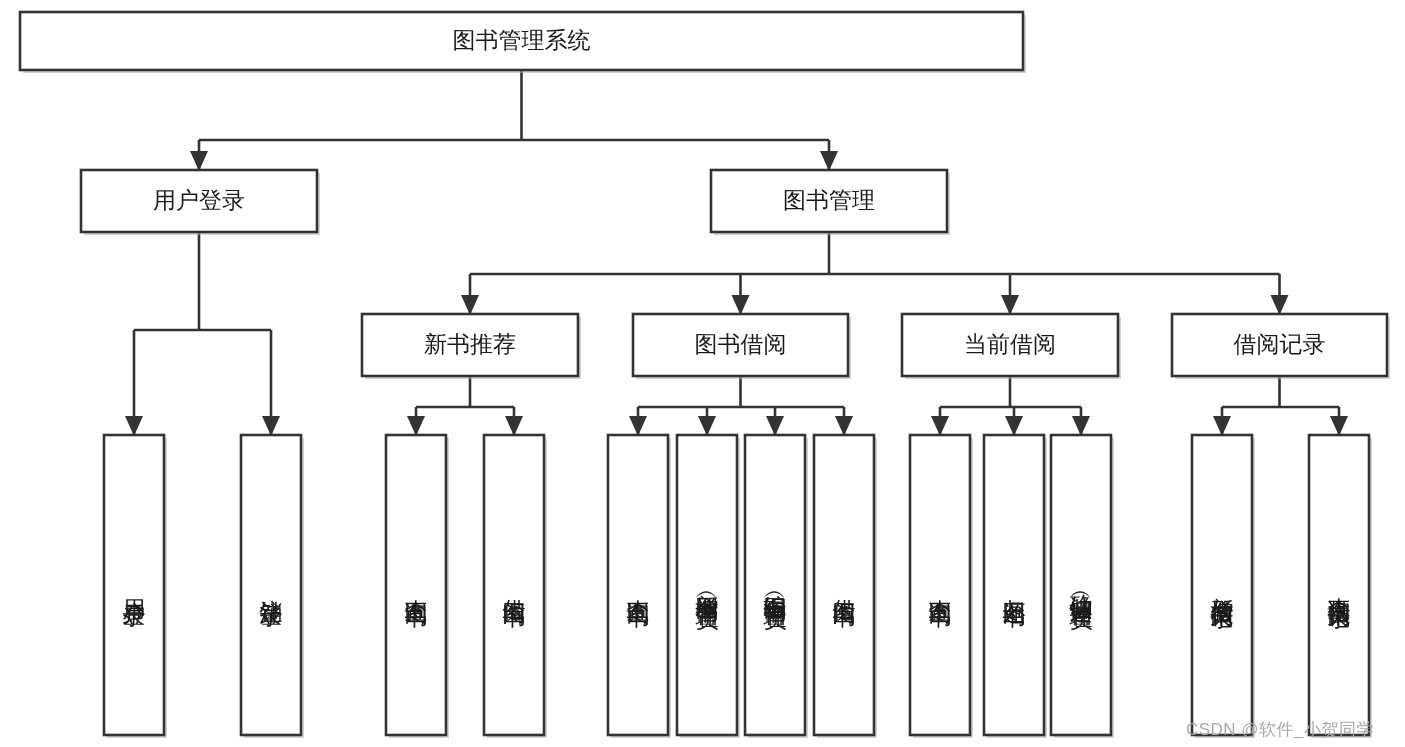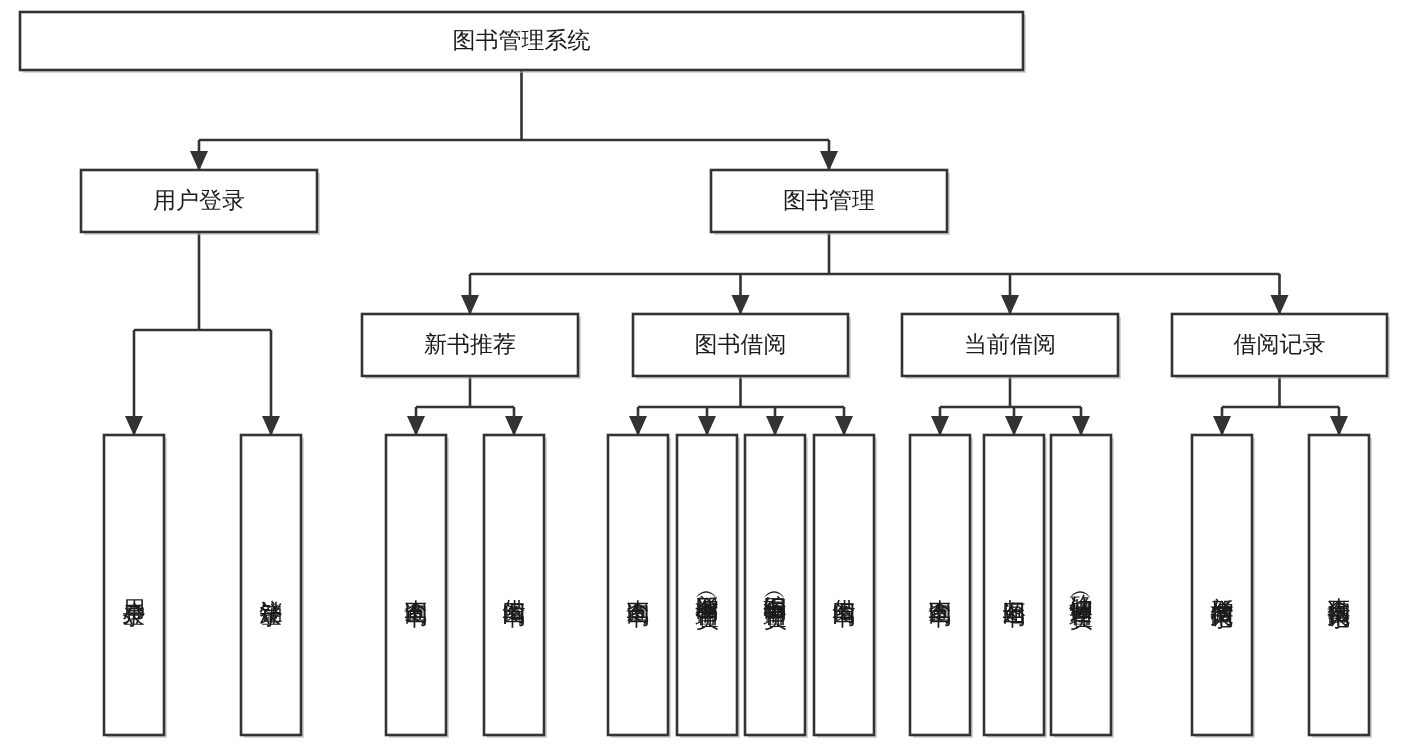--- a/index.html
+++ b/index.html
@@ -235,13 +235,14 @@
       <div class="leaf-label-wrap" style="left: 677px; top: 435px; width: 60px; height: 300px;">新增图书（管理员）</div>
       <div class="leaf-label-wrap" style="left: 745px; top: 435px; width: 60px; height: 300px;">编辑图书（管理员）</div>
       <div class="leaf-label-wrap" style="left: 814px; top: 435px; width: 60px; height: 300px;">借阅图书</div>
       <div class="leaf-label-wrap" style="left: 910px; top: 435px; width: 60px; height: 300px;">查询图书</div>
       <div class="leaf-label-wrap" style="left: 984px; top: 435px; width: 60px; height: 300px;">归还图书</div>
       <div class="leaf-label-wrap" style="left: 1051px; top: 435px; width: 60px; height: 300px;">确认归还（管理员）</div>
       <div class="leaf-label-wrap" style="left: 1192px; top: 435px; width: 60px; height: 300px;">新增借阅记录</div>
       <div class="leaf-label-wrap" style="left: 1309px; top: 435px; width: 60px; height: 300px;">查询借阅记录</div>
     </div>
 
+  <div class="watermark">CSDN @软件_小贺同学</div>
 </div>
 
 </body></html>

